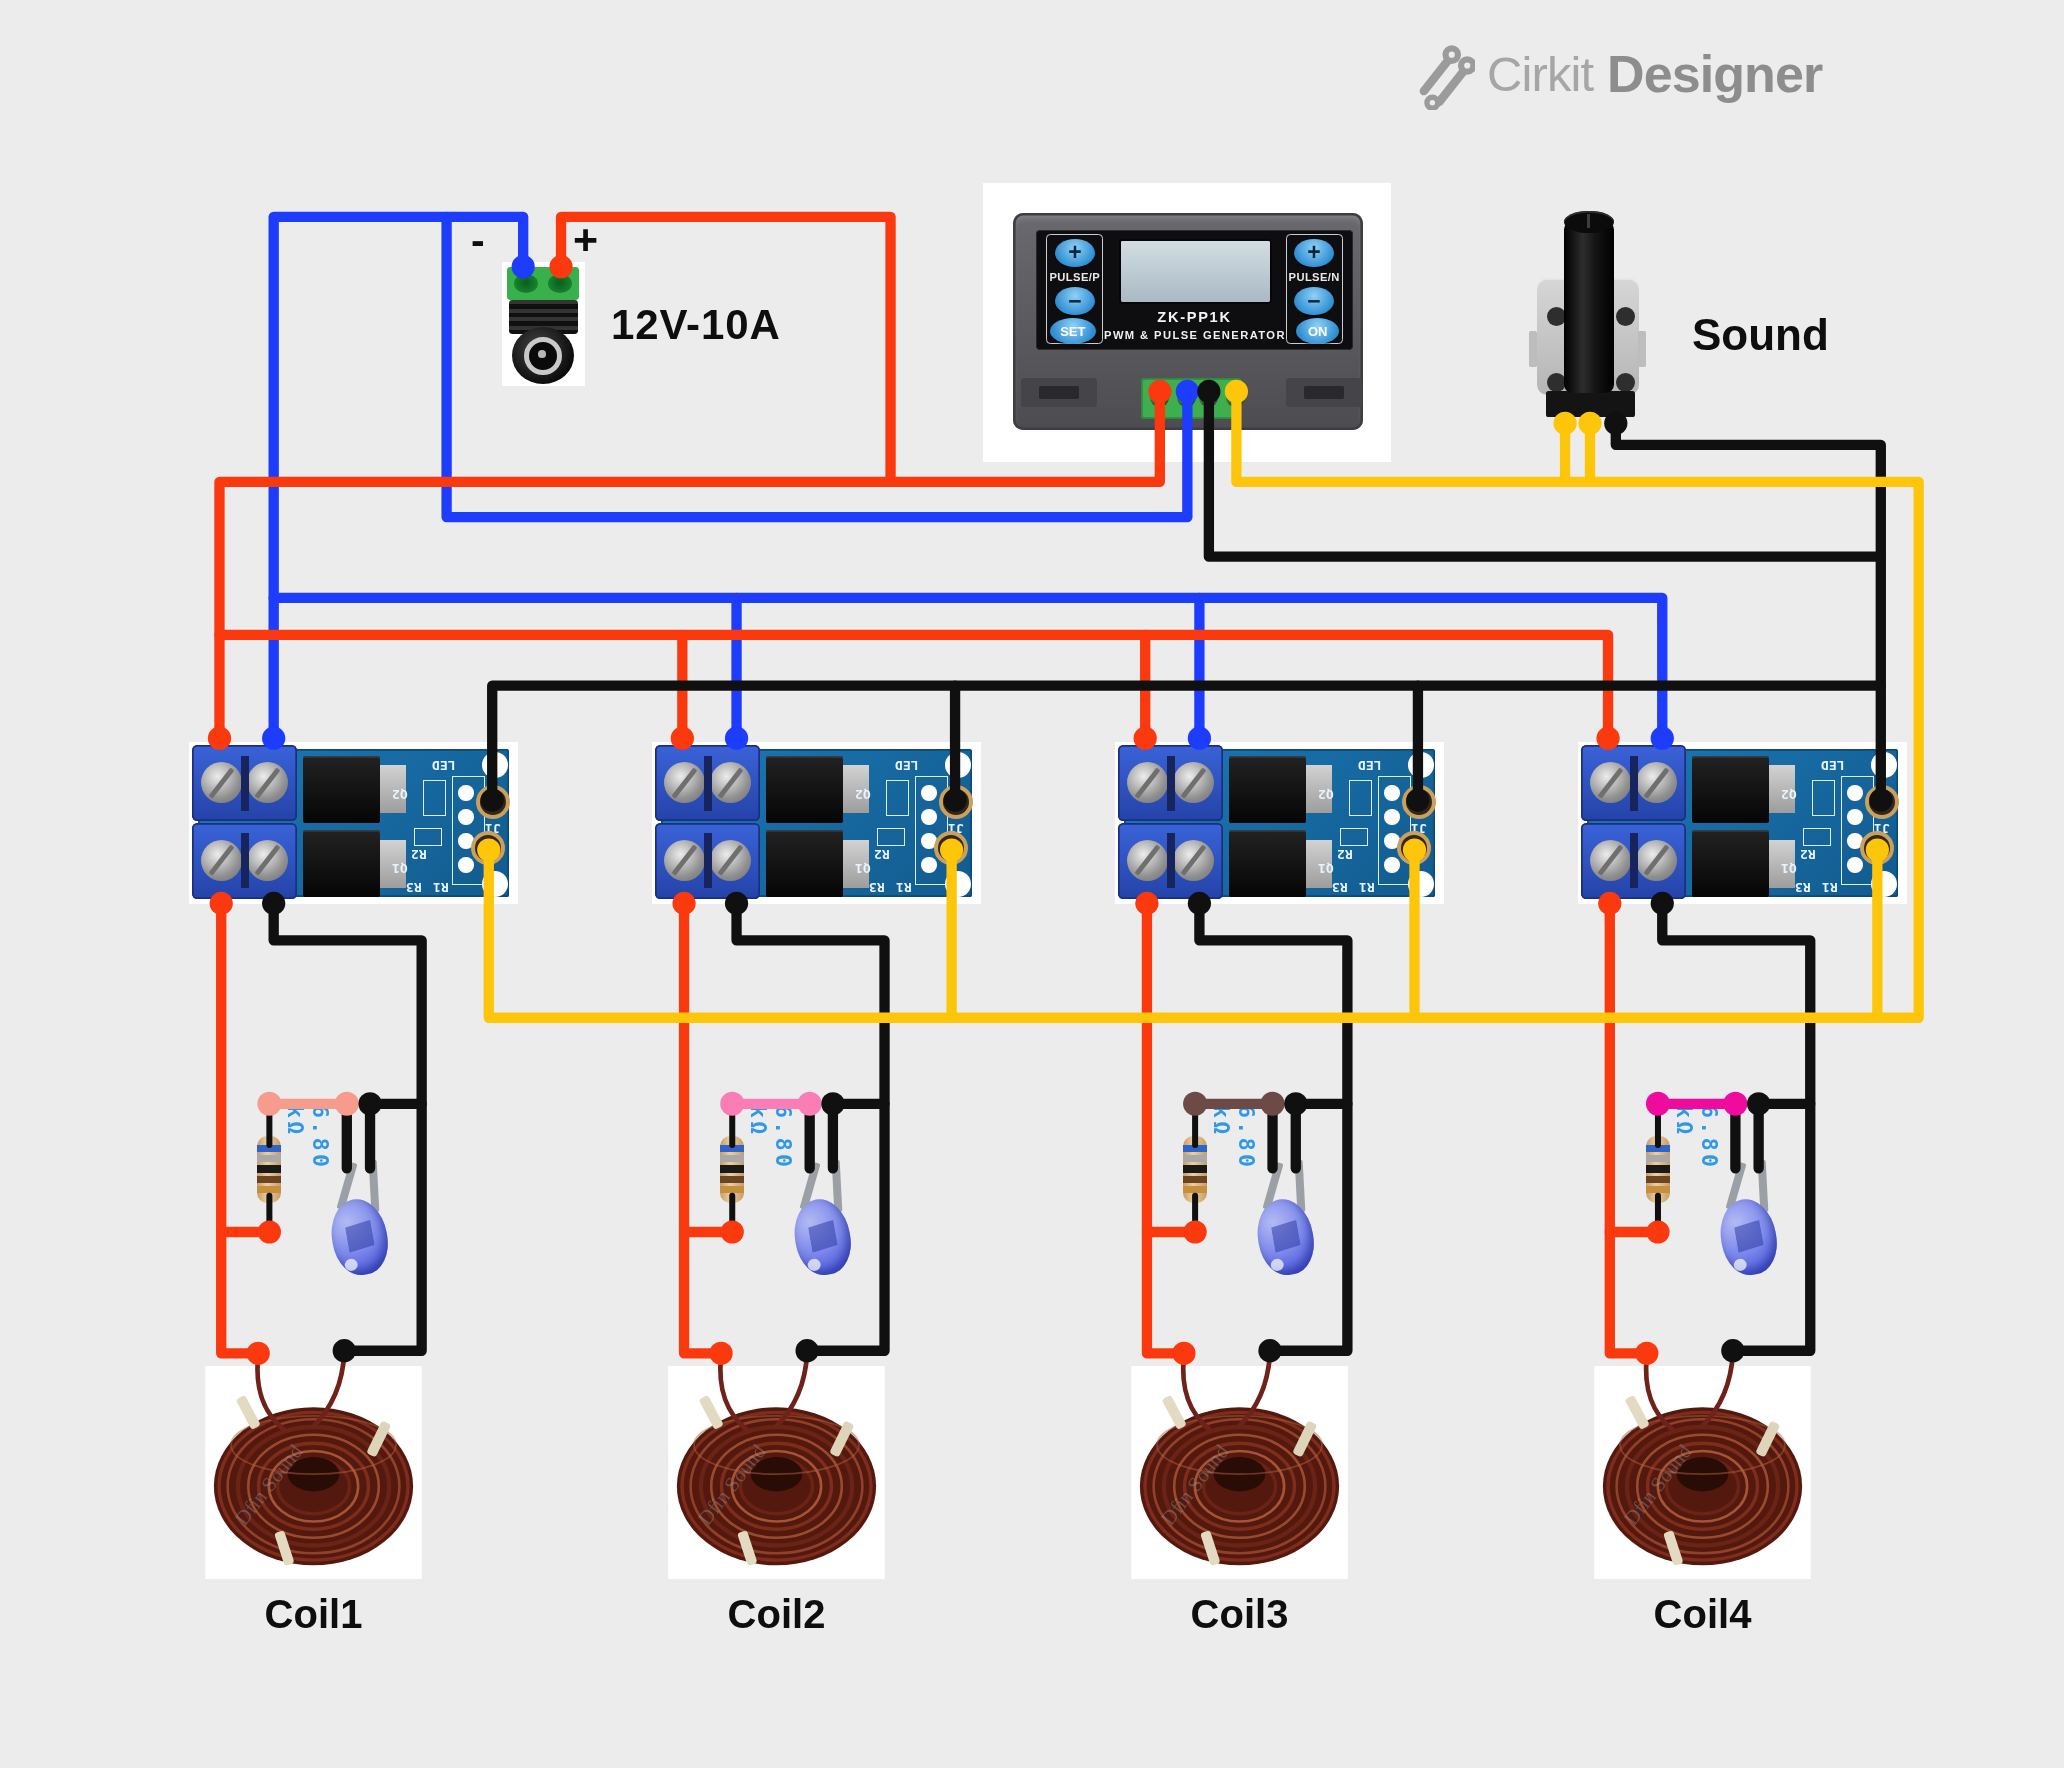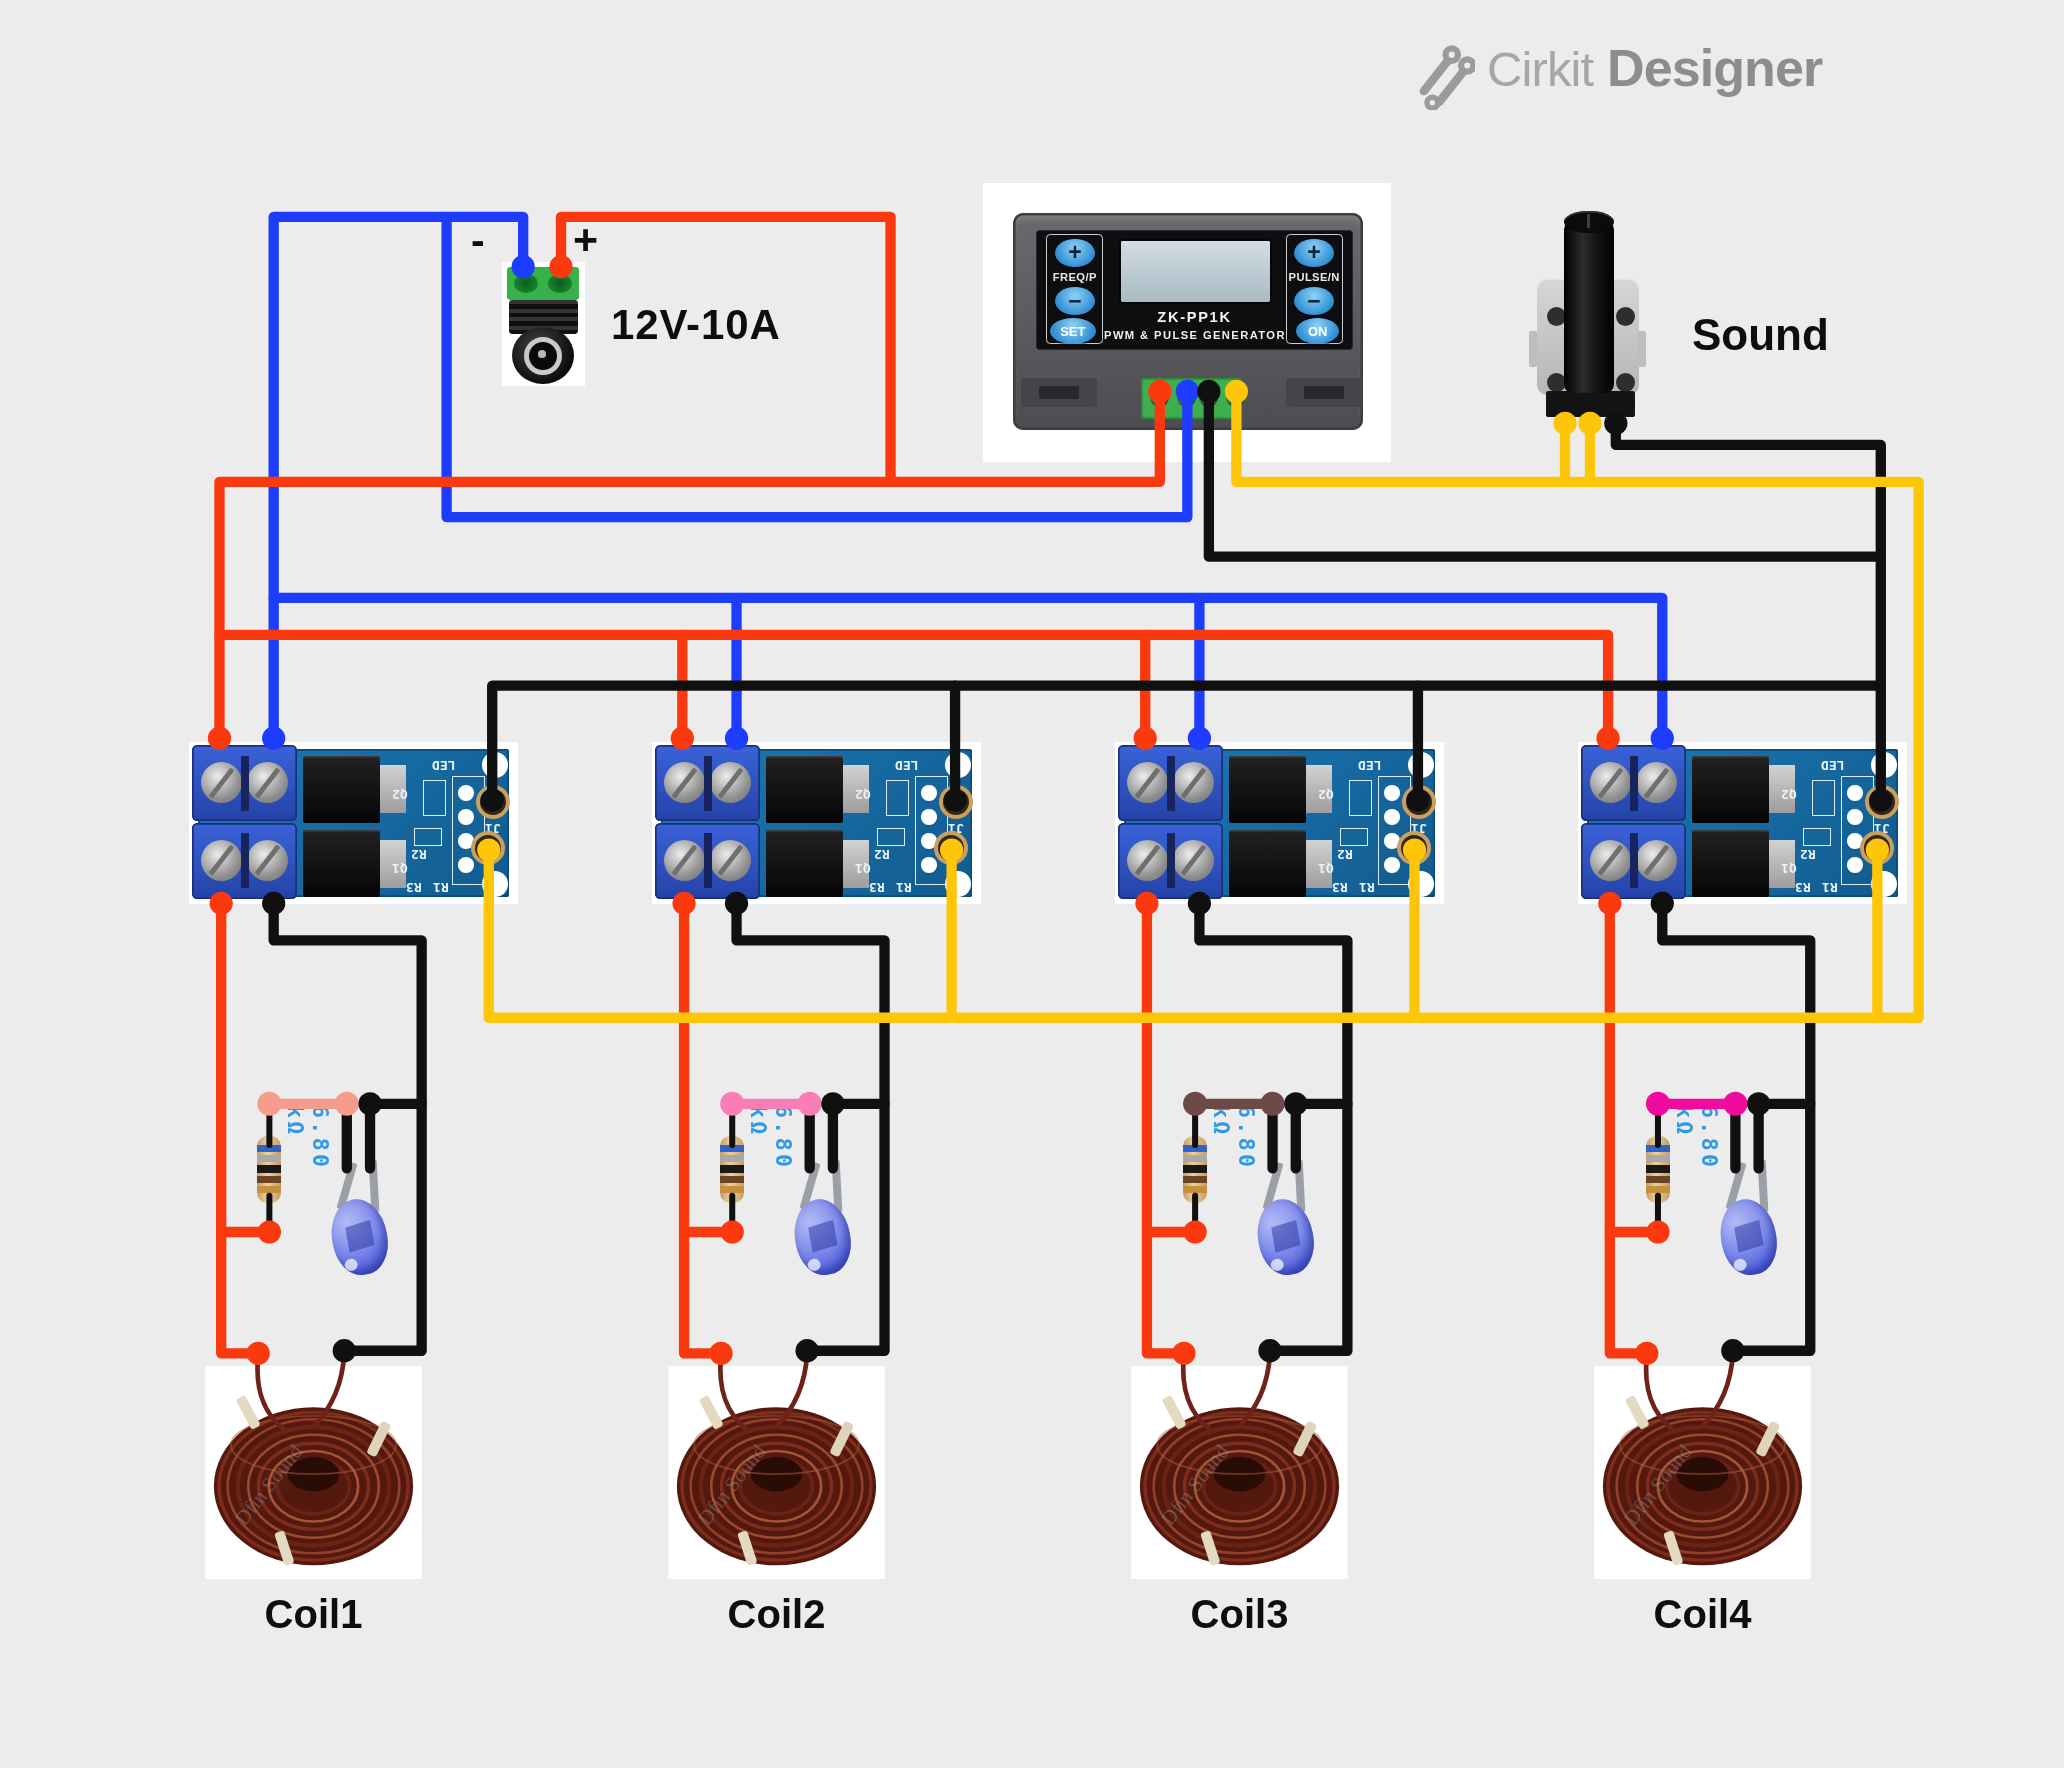--- a/index.html
+++ b/index.html
@@ -3,21 +3,21 @@
 <meta charset="utf-8">
 <style>
   html,body{margin:0;padding:0;background:#ececec;}
   #stage{position:relative;width:2065px;height:1768px;background:#ececec;overflow:hidden;
          font-family:"Liberation Sans",sans-serif;}
   .abs{position:absolute;}
   .card{position:absolute;background:#ffffff;}
   .lbl{position:absolute;font-weight:800;color:#0e0e0e;font-family:"Liberation Sans",sans-serif;}
 
   
-  .logo{position:absolute;left:1413px;top:38px;display:flex;align-items:flex-start;}
+  .logo{position:absolute;left:1413px;top:38px;display:flex;align-items:center;}
   .logo-light{font-size:49px;font-weight:500;color:#a6a6a6;letter-spacing:-0.9px;margin-left:12px;line-height:62px;}
   .logo-bold{font-size:52px;font-weight:700;color:#8d8d8d;letter-spacing:-0.9px;margin-left:13.8px;line-height:60px;}
 
   
   .jack{left:502px;top:262px;width:83px;height:124px;}
   .jack-term{position:absolute;left:5.2px;top:5.2px;width:72px;height:33px;background:#38b14b;border-radius:3.4px;}
   .jack-hole{position:absolute;top:6.9px;width:24px;height:19px;border-radius:50%;background:radial-gradient(circle at 50% 45%,#0c5c1d,#178630 75%);}
   .jack-neck{position:absolute;left:6.9px;top:38px;width:69px;height:34px;border-radius:3.4px;
              background:repeating-linear-gradient(180deg,#343434 0 4.3px,#101010 4.3px 8.6px);}
   .jack-barrel{position:absolute;left:10.3px;top:65px;width:62px;height:57px;border-radius:50%;
@@ -154,21 +154,21 @@
     <div class="lbl lbl-psu">12V-10A</div>
 
     <div class="card pwm">
       <div class="pwm-body"></div>
       <div class="pwm-panel">
         <div class="pgroup left"></div>
         <div class="pgroup right"></div>
         <div class="pwm-btn btn-sm" style="left:19px;top:8.6px;">
             <span>+</span>
           </div>
-        <div class="pside-lbl" style="left:10.3px;top:41px;">FREQ/P</div>
+        <div class="pside-lbl" style="left:10.3px;top:41px;">PULSE/P</div>
         <div class="pwm-btn btn-sm" style="left:19px;top:57px;">
             <span>−</span>
           </div>
         <div class="pwm-btn" style="left:13.8px;top:88px;width:46px;height:26px;">
             <span class="btn-txt">SET</span>
           </div>
         <div class="pwm-btn btn-sm" style="right:19px;top:8.6px;">
             <span>+</span>
           </div>
         <div class="pside-lbl" style="right:10.3px;top:41px;">PULSE/N</div>

